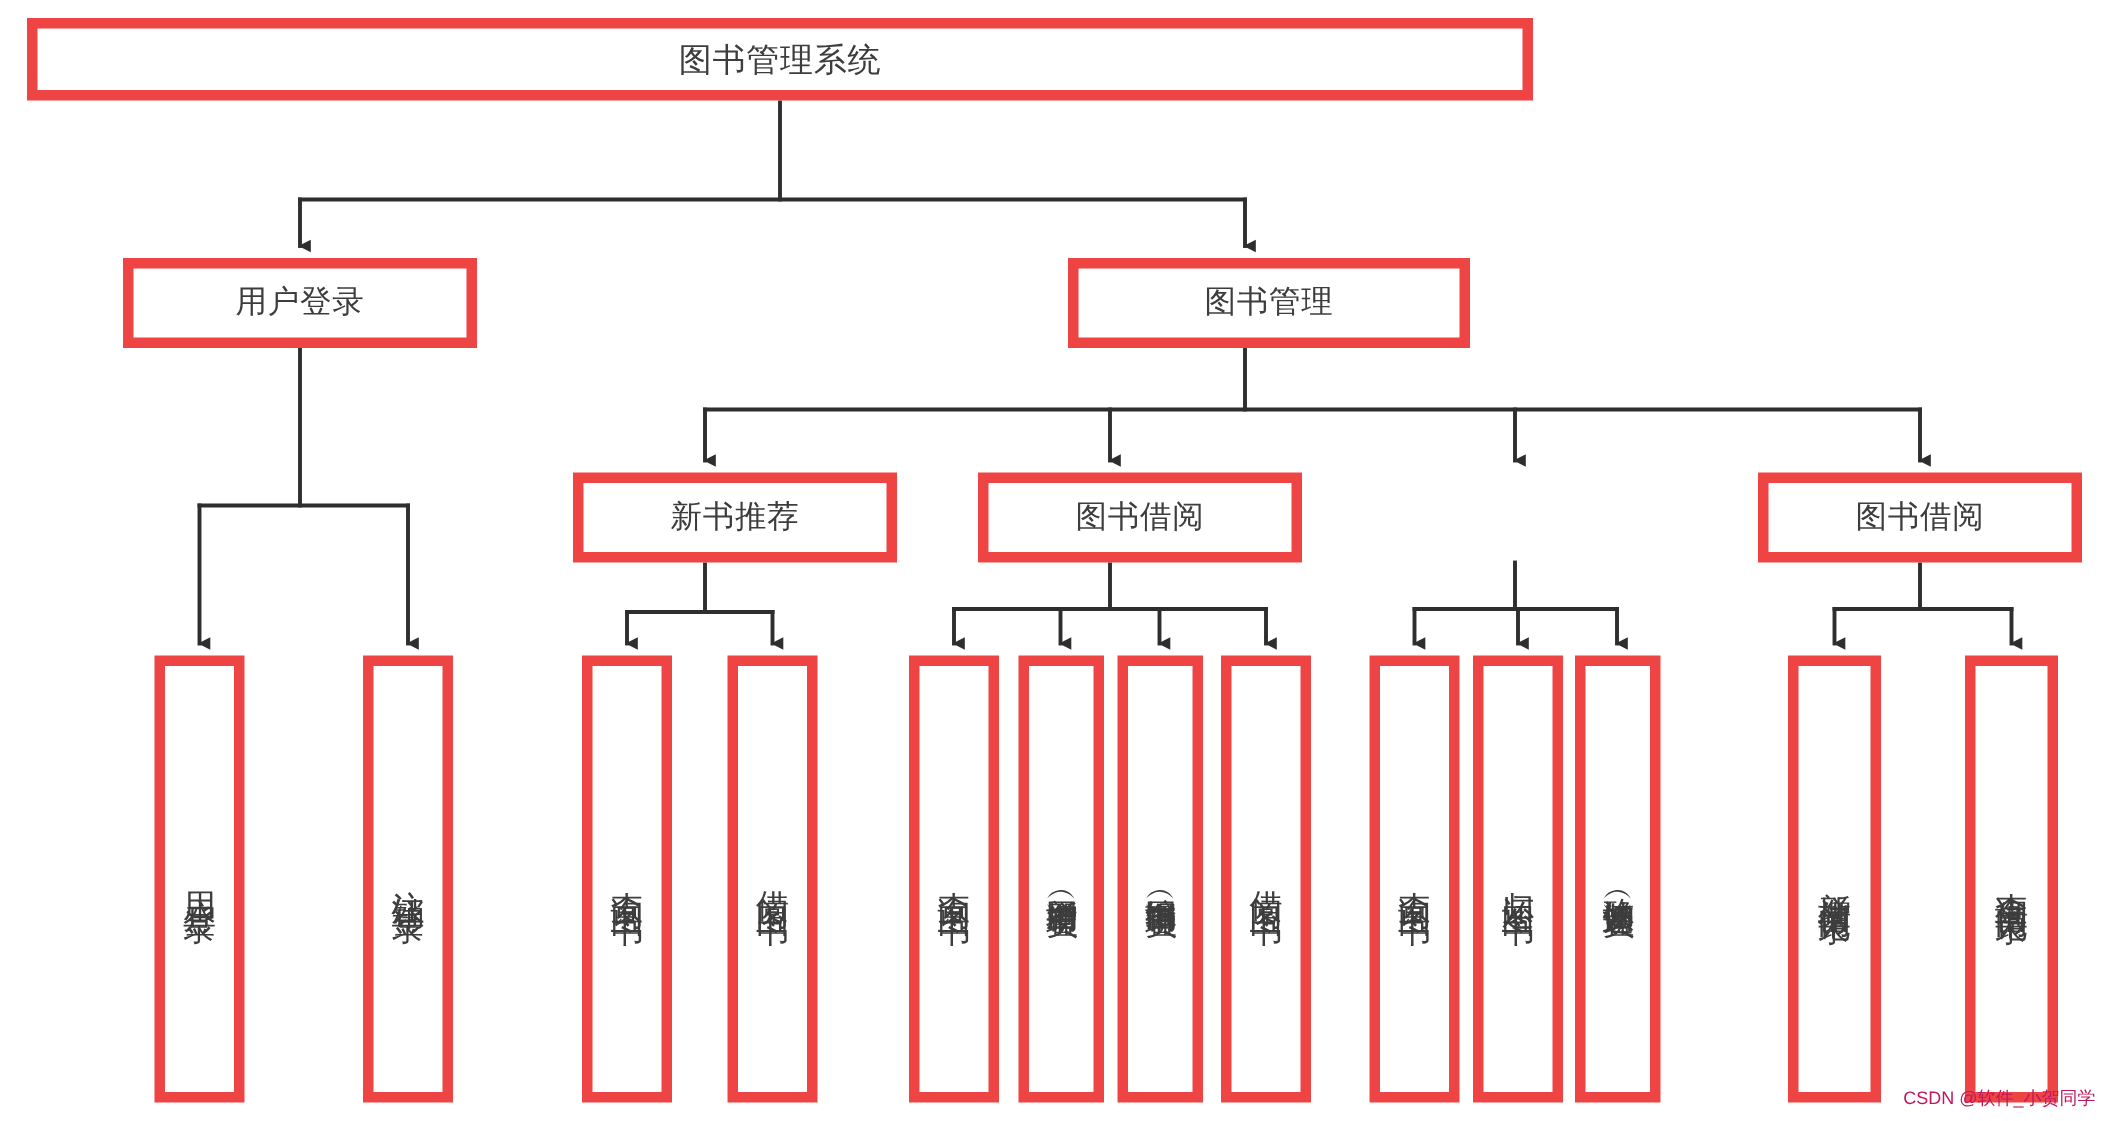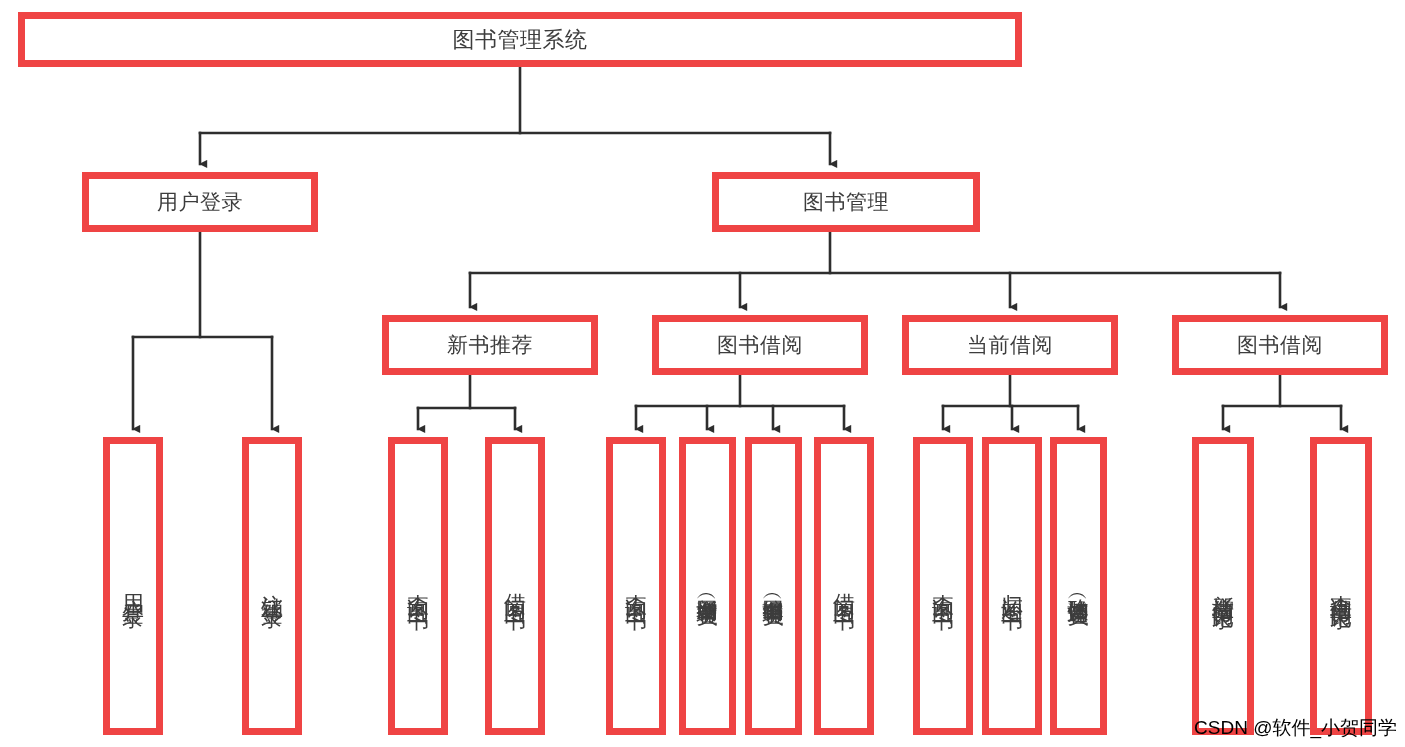--- a/index.html
+++ b/index.html
@@ -62,22 +62,22 @@
     text-orientation: upright;
     font-size: 22px;
     letter-spacing: 5px;
     line-height: 1;
     max-height: 100%;
   }
   #watermark {
     position: absolute;
     right: 8px;
     bottom: 6px;
-    font-size: 19px;
-    color: #000000;
+    font-size: 12px;
+    color: #be185d;
     z-index: 5;
     white-space: nowrap;
     font-family: "Liberation Sans", "DejaVu Sans", sans-serif;
   }
 </style>
 </head>
 <body>
 
 <div id="diagram-root">
 
@@ -146,23 +146,20 @@
   </div>
 
   <div class="node horizontal" id="node-new-book-recommend" style="left:382px; top:315px; width:216px; height:60px;">
     <span class="node-label">新书推荐</span>
   </div>
 
   <div class="node horizontal" id="node-book-borrow" style="left:632px; top:315px; width:216px; height:60px;margin-left:20px;">
     <span class="node-label">图书借阅</span>
   </div>
 
-  <div class="node horizontal" id="node-current-borrow" style="left:902px; top:315px; width:216px; height:60px;">
-    <span class="node-label">当前借阅</span>
-  </div>
 
   <div class="node horizontal" id="node-borrow-record" style="left:1172px; top:315px; width:216px; height:60px;">
     <span class="node-label">图书借阅</span>
   </div>
 
   <div class="node vertical" id="node-leaf-user-login" style="left:103px; top:437px; width:60px; height:298px;">
     <span class="node-label">用户登录</span>
   </div>
 
   <div class="node vertical" id="node-leaf-logout" style="left:242px; top:437px; width:60px; height:298px;">

